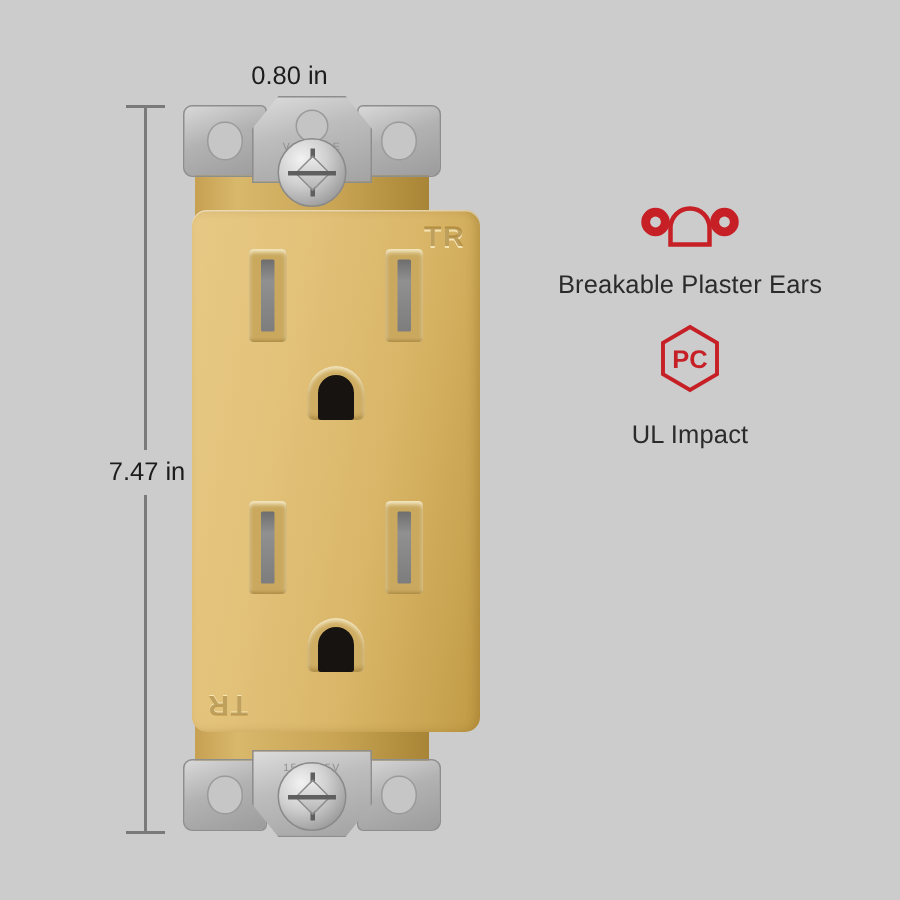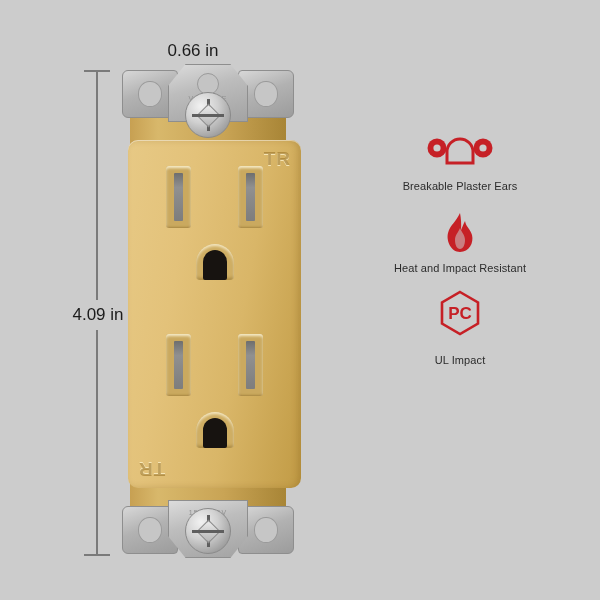--- a/index.html
+++ b/index.html
@@ -238,21 +238,21 @@
     height: 414px;
     background: linear-gradient(90deg, #c7a052 0%, #d8b86b 18%, #c9a455 60%, #a88536 100%);
     border-radius: 4px;
   }
 
   
   .faceplate {
     position: absolute;
     left: 12px;
     top: 78px;
-    width: 173px;
+    width: 192px;
     height: 348px;
     background: linear-gradient(100deg, #e7c985 0%, #e3c27a 30%, #d9b668 62%, #c19b45 100%);
     border-radius: 10px 10px 10px 10px;
     box-shadow: inset 0 1px 0 rgba(255,255,255,.45),
                 inset -3px 0 6px rgba(120,85,20,.25);
   }
 
   
   .receptacle {
     position: absolute;
@@ -334,39 +334,39 @@
     margin-bottom: 18px;
   }
   .feature-icon {
     height: 44px;
     display: flex;
     align-items: flex-end;
     justify-content: center;
   }
   .feature-label {
     margin-top: 8px;
-    font-size: 11px;
+    font-size: 17px;
     color: #2b2b2b;
     letter-spacing: .1px;
   }
 </style>
 </head>
 <body>
 
 <div class="stage">
 
   <div class="dim-tick-l"></div>
   <div class="dim-tick-r"></div>
   <div class="dim-line-h"></div>
-  <div class="dim-label-h">0.66 in</div>
+  <div class="dim-label-h">0.80 in</div>
 
   <div class="dim-tick-t"></div>
   <div class="dim-tick-b"></div>
   <div class="dim-line-v"></div>
-  <div class="dim-label-v">4.09 in</div>
+  <div class="dim-label-v">7.47 in</div>
 
   <div class="outlet">
 
     <div class="brass-body"></div>
 
     <div class="strap top">
       <div class="strap-wing left">
         <div class="wing-hole"></div>
       </div>
       <div class="strap-wing right">
@@ -440,31 +440,20 @@
           <circle cx="10" cy="16" r="9.5" fill="#c62026"></circle>
           <circle cx="10" cy="16" r="3.6" fill="#cccccc"></circle>
           <circle cx="56" cy="16" r="9.5" fill="#c62026"></circle>
           <circle cx="56" cy="16" r="3.6" fill="#cccccc"></circle>
           <path d="M20 31 L20 20 A13 13 0 0 1 46 20 L46 31 Z" fill="none" stroke="#c62026" stroke-width="3"></path>
         </svg>
       </div>
       <div class="feature-label">Breakable Plaster Ears</div>
     </div>
 
-    <div class="feature">
-      <div class="feature-icon">
-        <svg width="34" height="42" viewBox="0 0 34 42">
-          <path d="M17 1 C13 10 7 13 5 21 C3 29 8 40 17 40 C26 40 31 31 29 23
-                   C27.5 17 23 15 22 9 C20 13 19 16 18 18 C18.5 12 18 6 17 1 Z" fill="#c62026"></path>
-          <path d="M17 16 C15 21 12 23 12 28 C12 33 14 37 17 37
-                   C20 37 22 33 22 28 C22 23 19 21 17 16 Z" fill="#cccccc" opacity=".55"></path>
-        </svg>
-      </div>
-      <div class="feature-label">Heat and Impact Resistant</div>
-    </div>
 
     <div class="feature">
       <div class="feature-icon">
         <svg width="44" height="46" viewBox="0 0 44 46">
           <polygon points="22,2 40,12.5 40,33.5 22,44 4,33.5 4,12.5" fill="none" stroke="#c62026" stroke-width="2.6"></polygon>
           <text x="22" y="29" text-anchor="middle" font-family="Liberation Sans, sans-serif" font-size="17" font-weight="bold" fill="#c62026">PC</text>
         </svg>
       </div>
     </div>
 

